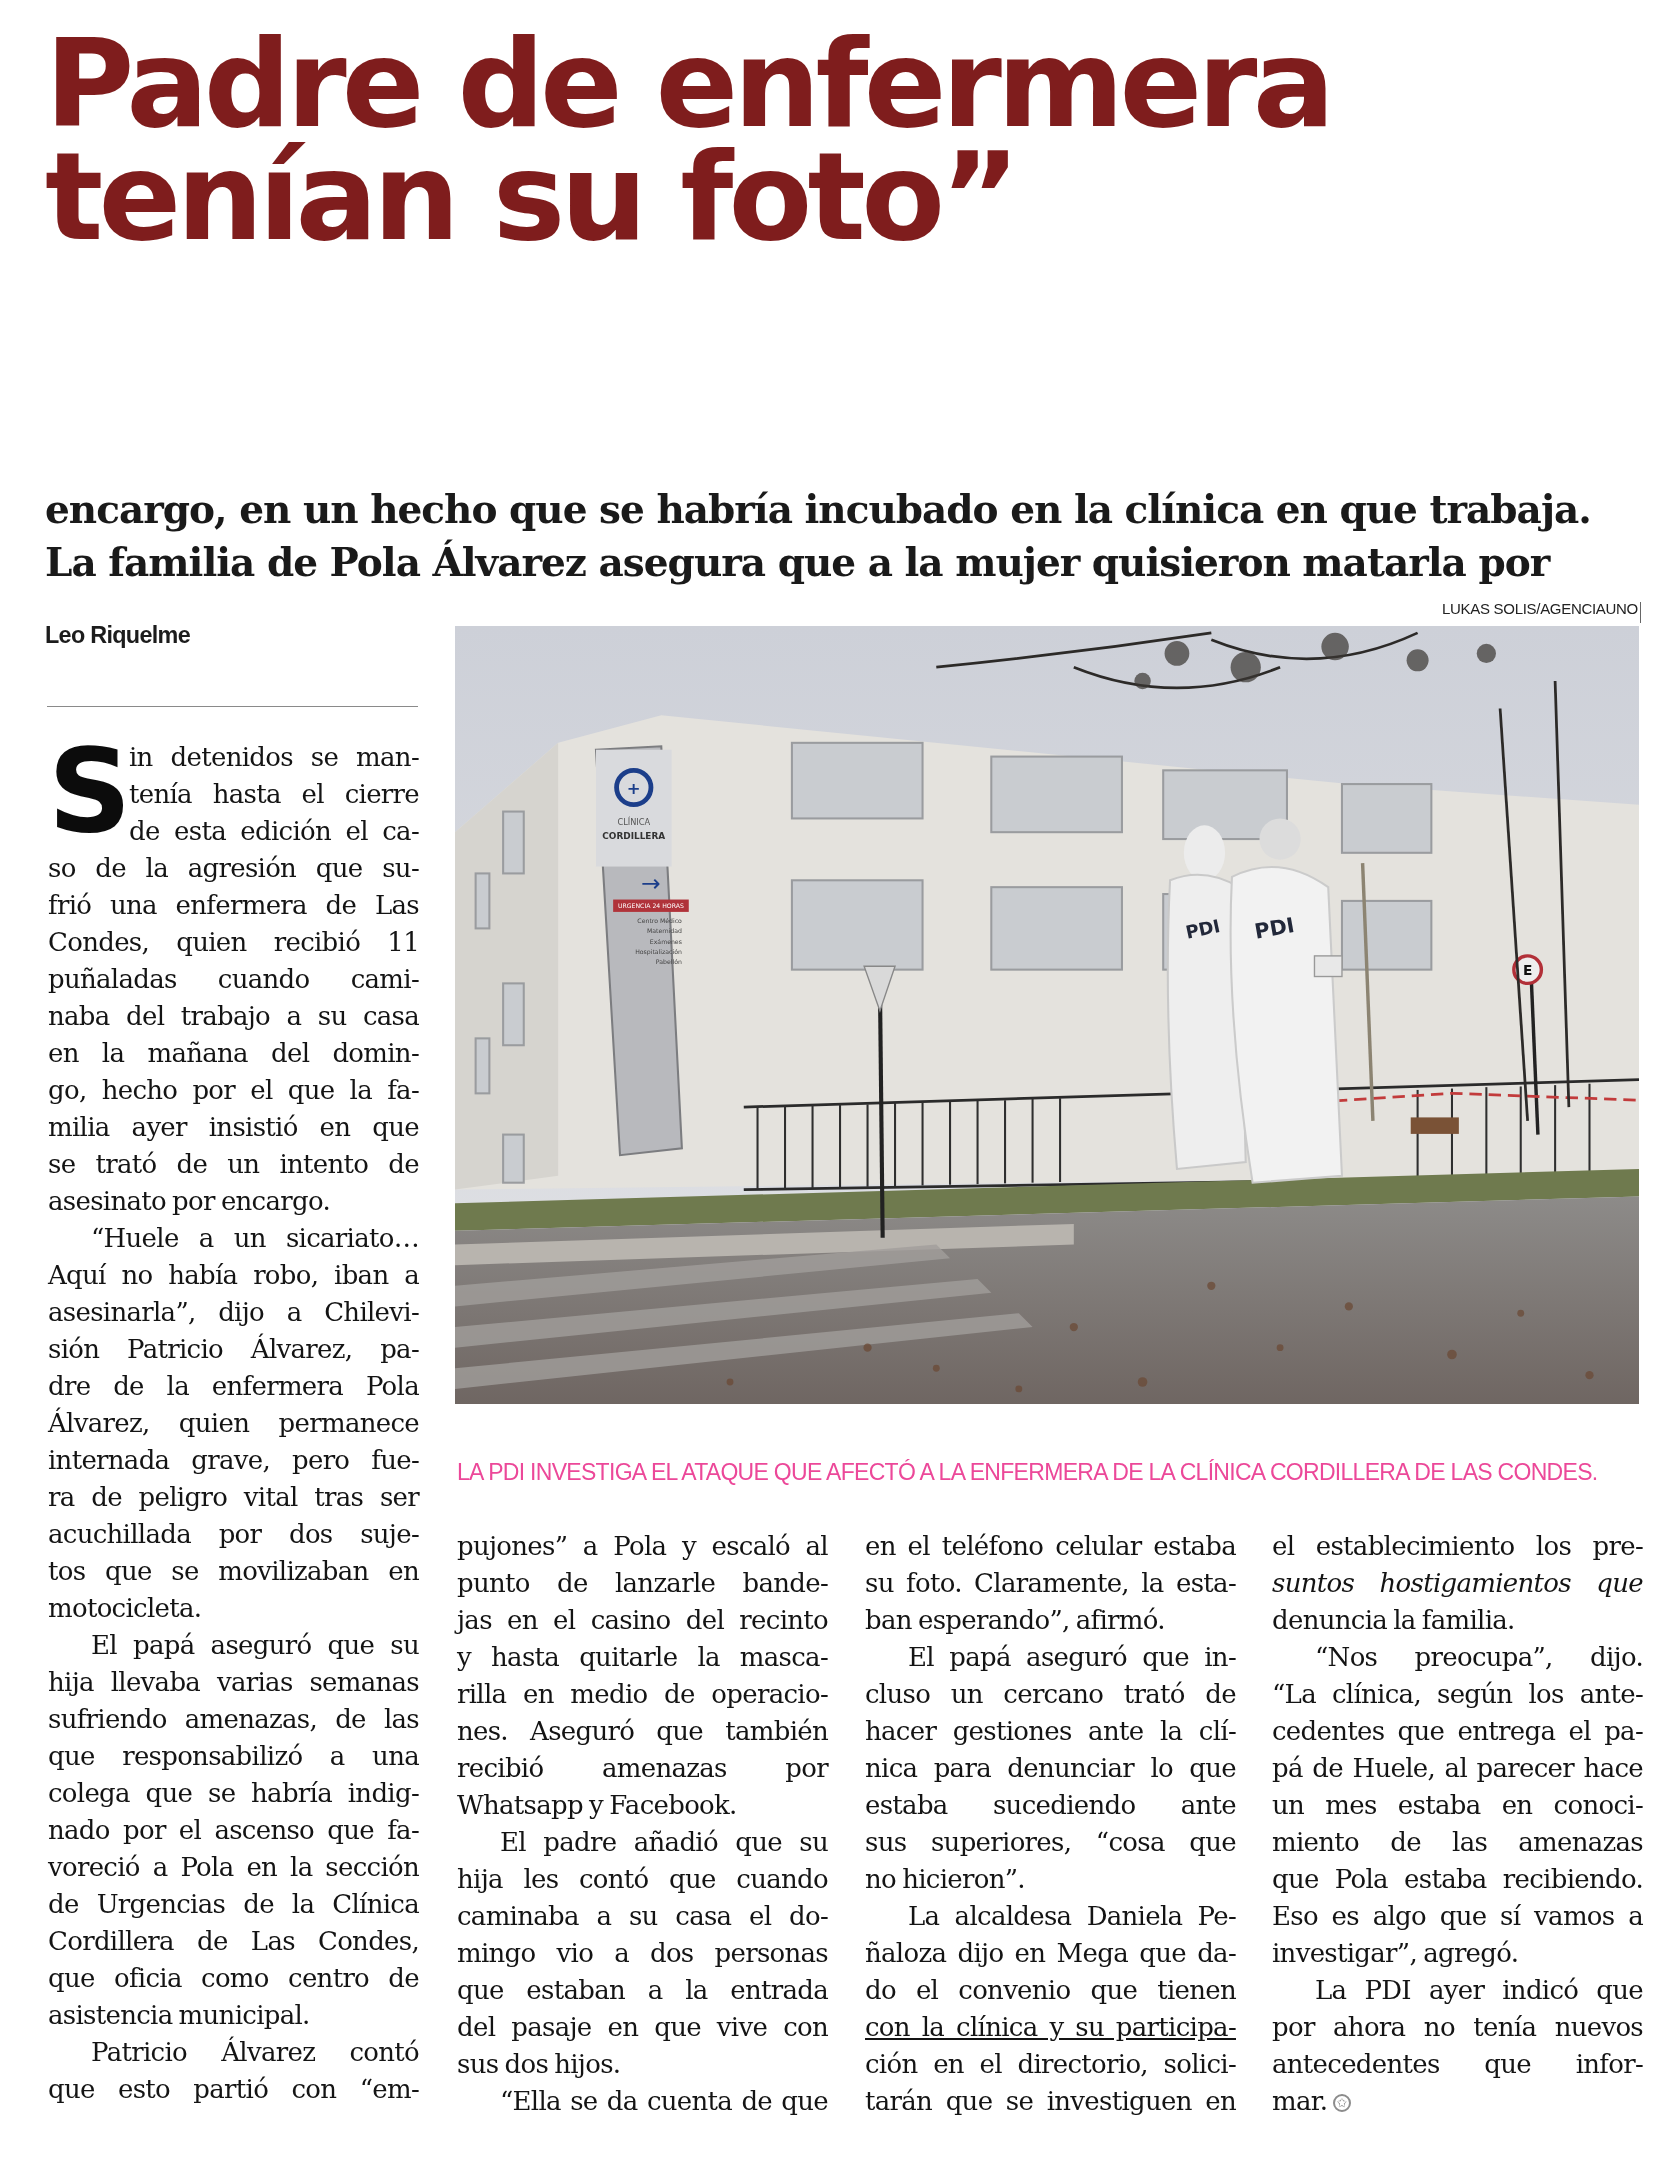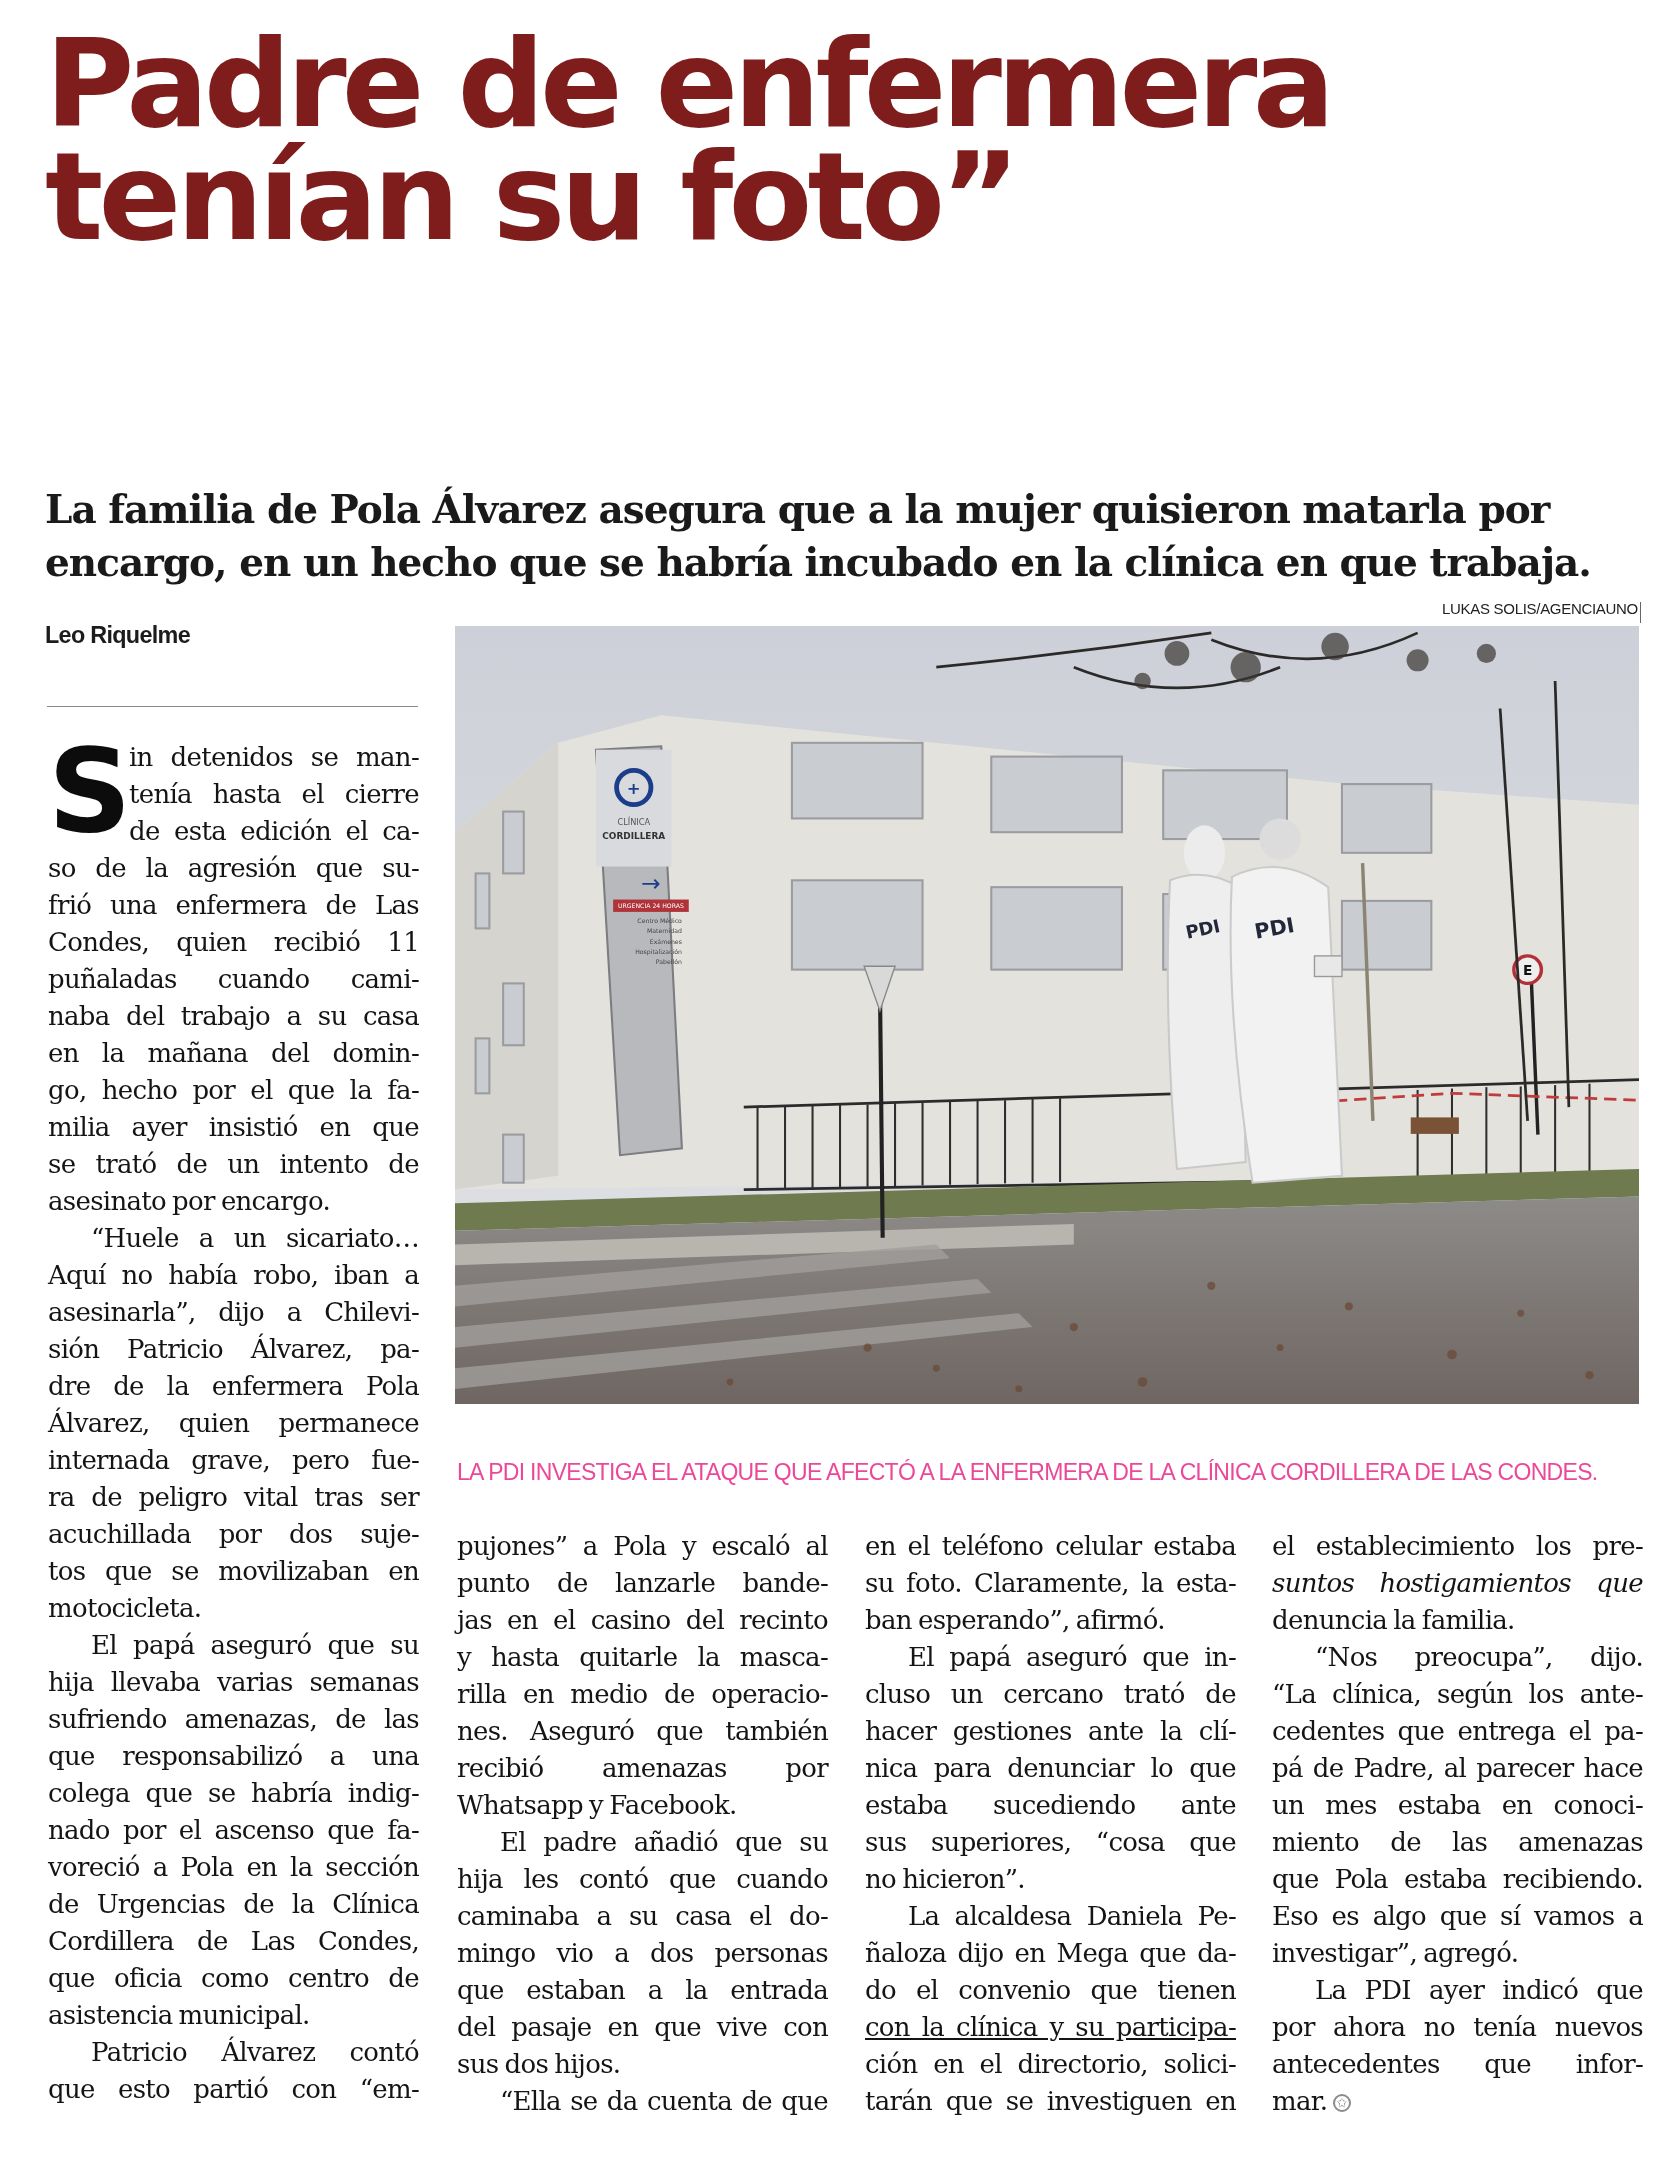--- a/index.html
+++ b/index.html
@@ -74,22 +74,22 @@
 </style>
 </head>
 <body>
 
 <h1 class="headline">
   <span class="line">Padre de enfermera</span>
   <span class="line">tenían su foto”</span>
 </h1>
 
 <h2 class="deck">
+  <span class="line">encargo, en un hecho que se habría incubado en la clínica en que trabaja.</span>
   <span class="line">La familia de Pola Álvarez asegura que a la mujer quisieron matarla por</span>
-  <span class="line">encargo, en un hecho que se habría incubado en la clínica en que trabaja.</span>
 </h2>
 
 <div class="byline">Leo Riquelme</div>
 <div class="byline-rule"></div>
 
 <div class="credit">LUKAS SOLIS/AGENCIAUNO</div>
 <div class="credit-rule"></div>
 
 <div class="photo">
   <svg viewBox="0 0 1722 1132" preserveAspectRatio="none">
@@ -315,21 +315,21 @@
     </div>
   </div>
 <div class="col col4">
     <div id="c3">
       <span class="l" style="text-align: justify; text-align-last: justify;">el establecimiento los pre-</span>
       <span class="l" style="text-align: justify; text-align-last: justify; font-style: italic;">suntos hostigamientos que</span>
       <span class="l">denuncia la familia.</span>
       <span class="l ind" style="text-align: justify; text-align-last: justify;">“Nos preocupa”, dijo.</span>
       <span class="l" style="text-align: justify; text-align-last: justify;">“La clínica, según los ante-</span>
       <span class="l" style="text-align: justify; text-align-last: justify;">cedentes que entrega el pa-</span>
-      <span class="l" style="text-align: justify; text-align-last: justify;">pá de Padre, al parecer hace</span>
+      <span class="l" style="text-align: justify; text-align-last: justify;">pá de Huele, al parecer hace</span>
       <span class="l" style="text-align: justify; text-align-last: justify;">un mes estaba en conoci-</span>
       <span class="l" style="text-align: justify; text-align-last: justify;">miento de las amenazas</span>
       <span class="l" style="text-align: justify; text-align-last: justify;">que Pola estaba recibiendo.</span>
       <span class="l" style="text-align: justify; text-align-last: justify;">Eso es algo que sí vamos a</span>
       <span class="l">investigar”, agregó.</span>
       <span class="l ind" style="text-align: justify; text-align-last: justify;">La PDI ayer indicó que</span>
       <span class="l" style="text-align: justify; text-align-last: justify;">por ahora no tenía nuevos</span>
       <span class="l" style="text-align: justify; text-align-last: justify;">antecedentes que infor-</span>
       <span class="l">mar.<span class="end-mark">✩</span></span>
     </div>

